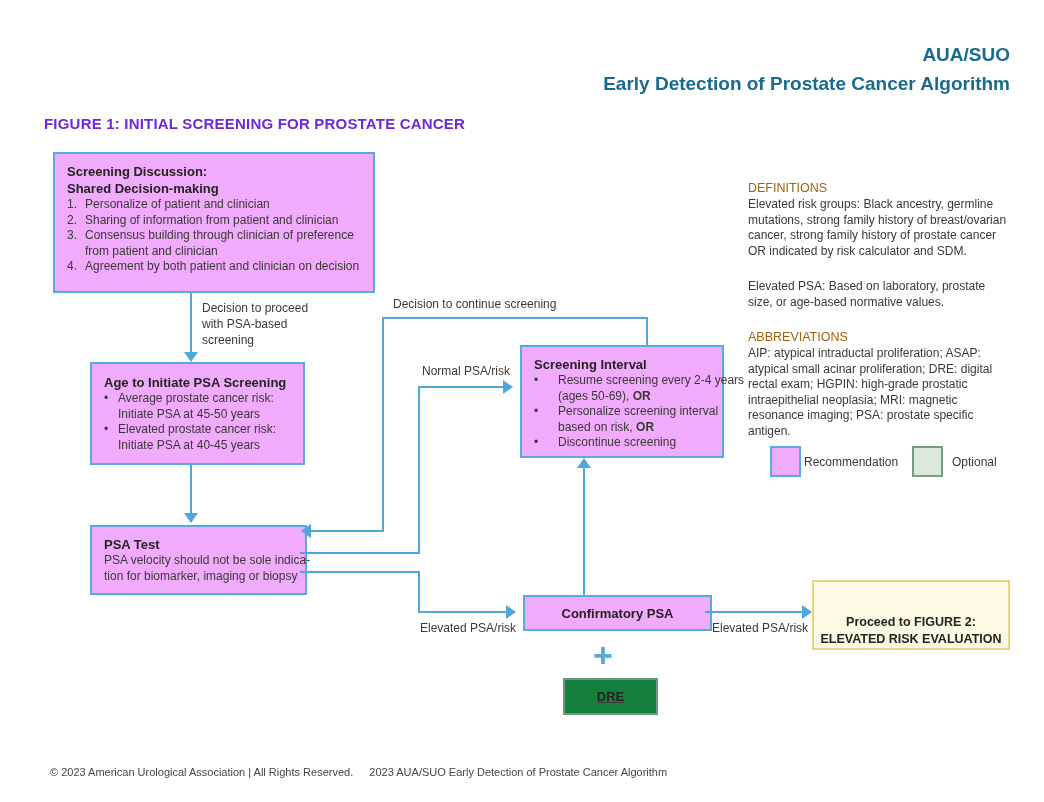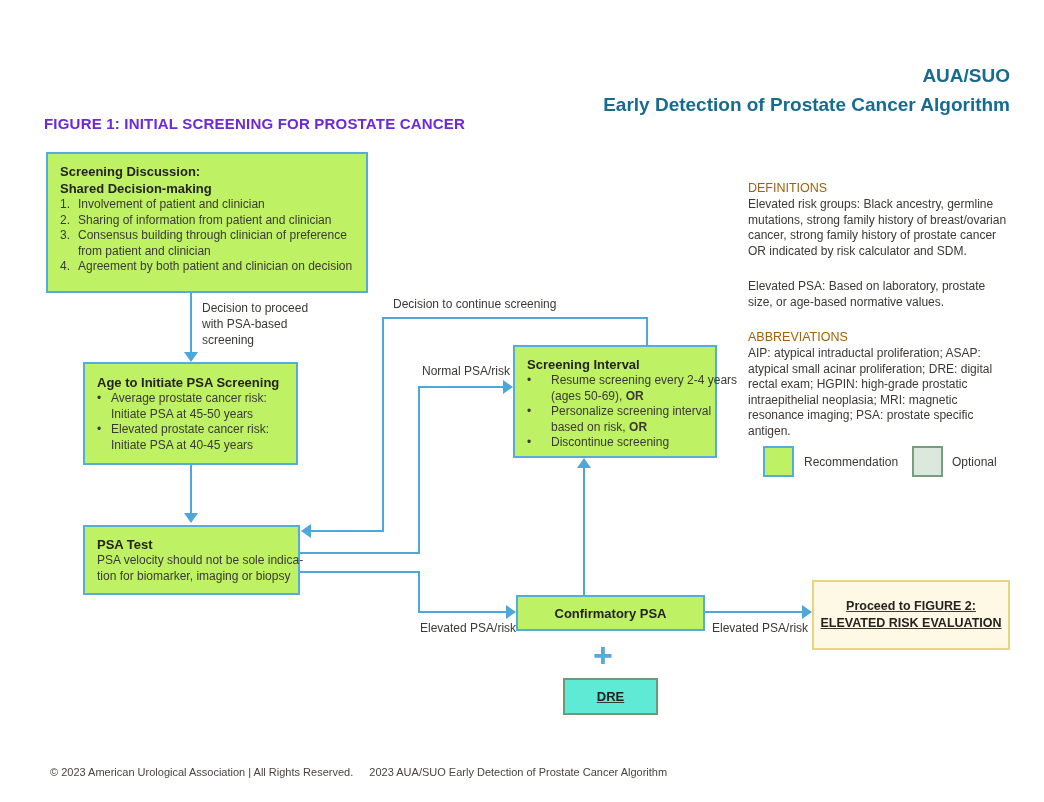--- a/index.html
+++ b/index.html
@@ -2,25 +2,25 @@
 <html><head>
 <meta charset="utf-8">
 <style>
   html,body{margin:0;padding:0;}
   body{
     width:1044px;height:802px;position:relative;background:#ffffff;
     font-family:"Liberation Sans", sans-serif;color:#3c3835;overflow:hidden;
   }
   .abs{position:absolute;}
   
-  .brand{font-size:19px;font-weight:bold;color:#176b90;margin-top:21px;}
+  .brand{font-size:19px;font-weight:bold;color:#176b90;}
   .figtitle{font-size:15px;font-weight:bold;color:#6d28d9;letter-spacing:.2px;}
   
-  .bluebox{background:#bef264;border:2px solid#54abde;box-sizing:border-box;}
-  .greenbox{background:#5eead4;border:2px solid#6e9879;box-sizing:border-box;text-decoration:underline;}
+  .bluebox{background:#f0abfc;border:2px solid#54abde;box-sizing:border-box;margin-left:7px;}
+  .greenbox{background:#15803d;border:2px solid#6e9879;box-sizing:border-box;text-decoration:underline;}
   .yellowbox{background:#fdf9e5;border:2px solid#e7d67b;box-sizing:border-box;}
   .btitle{font-size:13px;font-weight:bold;color:#262220;line-height:17px;}
   .btext{font-size:12px;color:#3c3835;line-height:15.5px;}
   .nowrap{white-space:nowrap;}
   
   .oli{display:flex;font-size:12px;line-height:15.5px;color:#3c3835;}
   .oli .num{width:18px;flex:none;}
   .uli{display:flex;font-size:12px;line-height:15.5px;color:#3c3835;}
   .uli::before{content:"\2022";width:14px;flex:none;}
   .uli.wide::before{width:24px;}
@@ -47,21 +47,21 @@
 
 <div class="abs brand" style="right:34px;top:44px;">AUA/SUO</div>
 <div class="abs brand" style="right:34px;top:73px;">Early Detection of Prostate Cancer Algorithm</div>
 <div class="abs figtitle" style="left:44px;top:115px;">FIGURE 1: INITIAL SCREENING FOR PROSTATE CANCER</div>
 
 <div class="abs bluebox" style="left:46px;top:152px;width:322px;height:141px;padding:9px 12px;">
   <div class="btitle">Screening Discussion:</div>
   <div class="btitle">Shared Decision-making</div>
   <div class="oli">
     <span class="num">1.</span>
-    <span class="nowrap">Involvement of patient and clinician</span>
+    <span class="nowrap">Personalize of patient and clinician</span>
   </div>
   <div class="oli">
     <span class="num">2.</span>
     <span class="nowrap">Sharing of information from patient and clinician</span>
   </div>
   <div class="oli">
     <span class="num">3.</span>
     <span><span class="nowrap">Consensus building through clinician of preference</span><br><span class="nowrap">from patient and clinician</span></span>
   </div>
   <div class="oli">
@@ -135,21 +135,21 @@
 <div class="arr up" style="left:577px;top:458px;"></div>
 
 <div class="abs bluebox" style="left:516px;top:595px;width:189px;height:36px;text-align:center;">
   <div class="btitle" style="line-height:34px;">Confirmatory PSA</div>
 </div>
 
 <div class="hline" style="left:705px;top:611px;width:97px;"></div>
 <div class="arr right" style="left:802px;top:605px;"></div>
 <div class="flowlabel" style="left:712px;top:620px;">Elevated PSA/risk</div>
 
-<div class="abs yellowbox" style="left:812px;top:580px;width:198px;height:70px;text-align:center;padding-top:16px;text-decoration:underline;">
+<div class="abs yellowbox" style="left:812px;top:580px;width:198px;height:70px;text-align:center;padding-top:32px;">
   <div class="btitle" style="font-size:12.5px;">Proceed to FIGURE 2:</div>
   <div class="btitle" style="font-size:12.5px;">ELEVATED RISK EVALUATION</div>
 </div>
 
 <div class="abs plus" style="left:593px;top:638px;">+</div>
 <div class="abs greenbox" style="left:563px;top:678px;width:95px;height:37px;text-align:center;">
   <div class="btitle" style="line-height:33px;">DRE</div>
 </div>
 
 <div class="abs sidehead" style="left:748px;top:181px;">DEFINITIONS</div>

